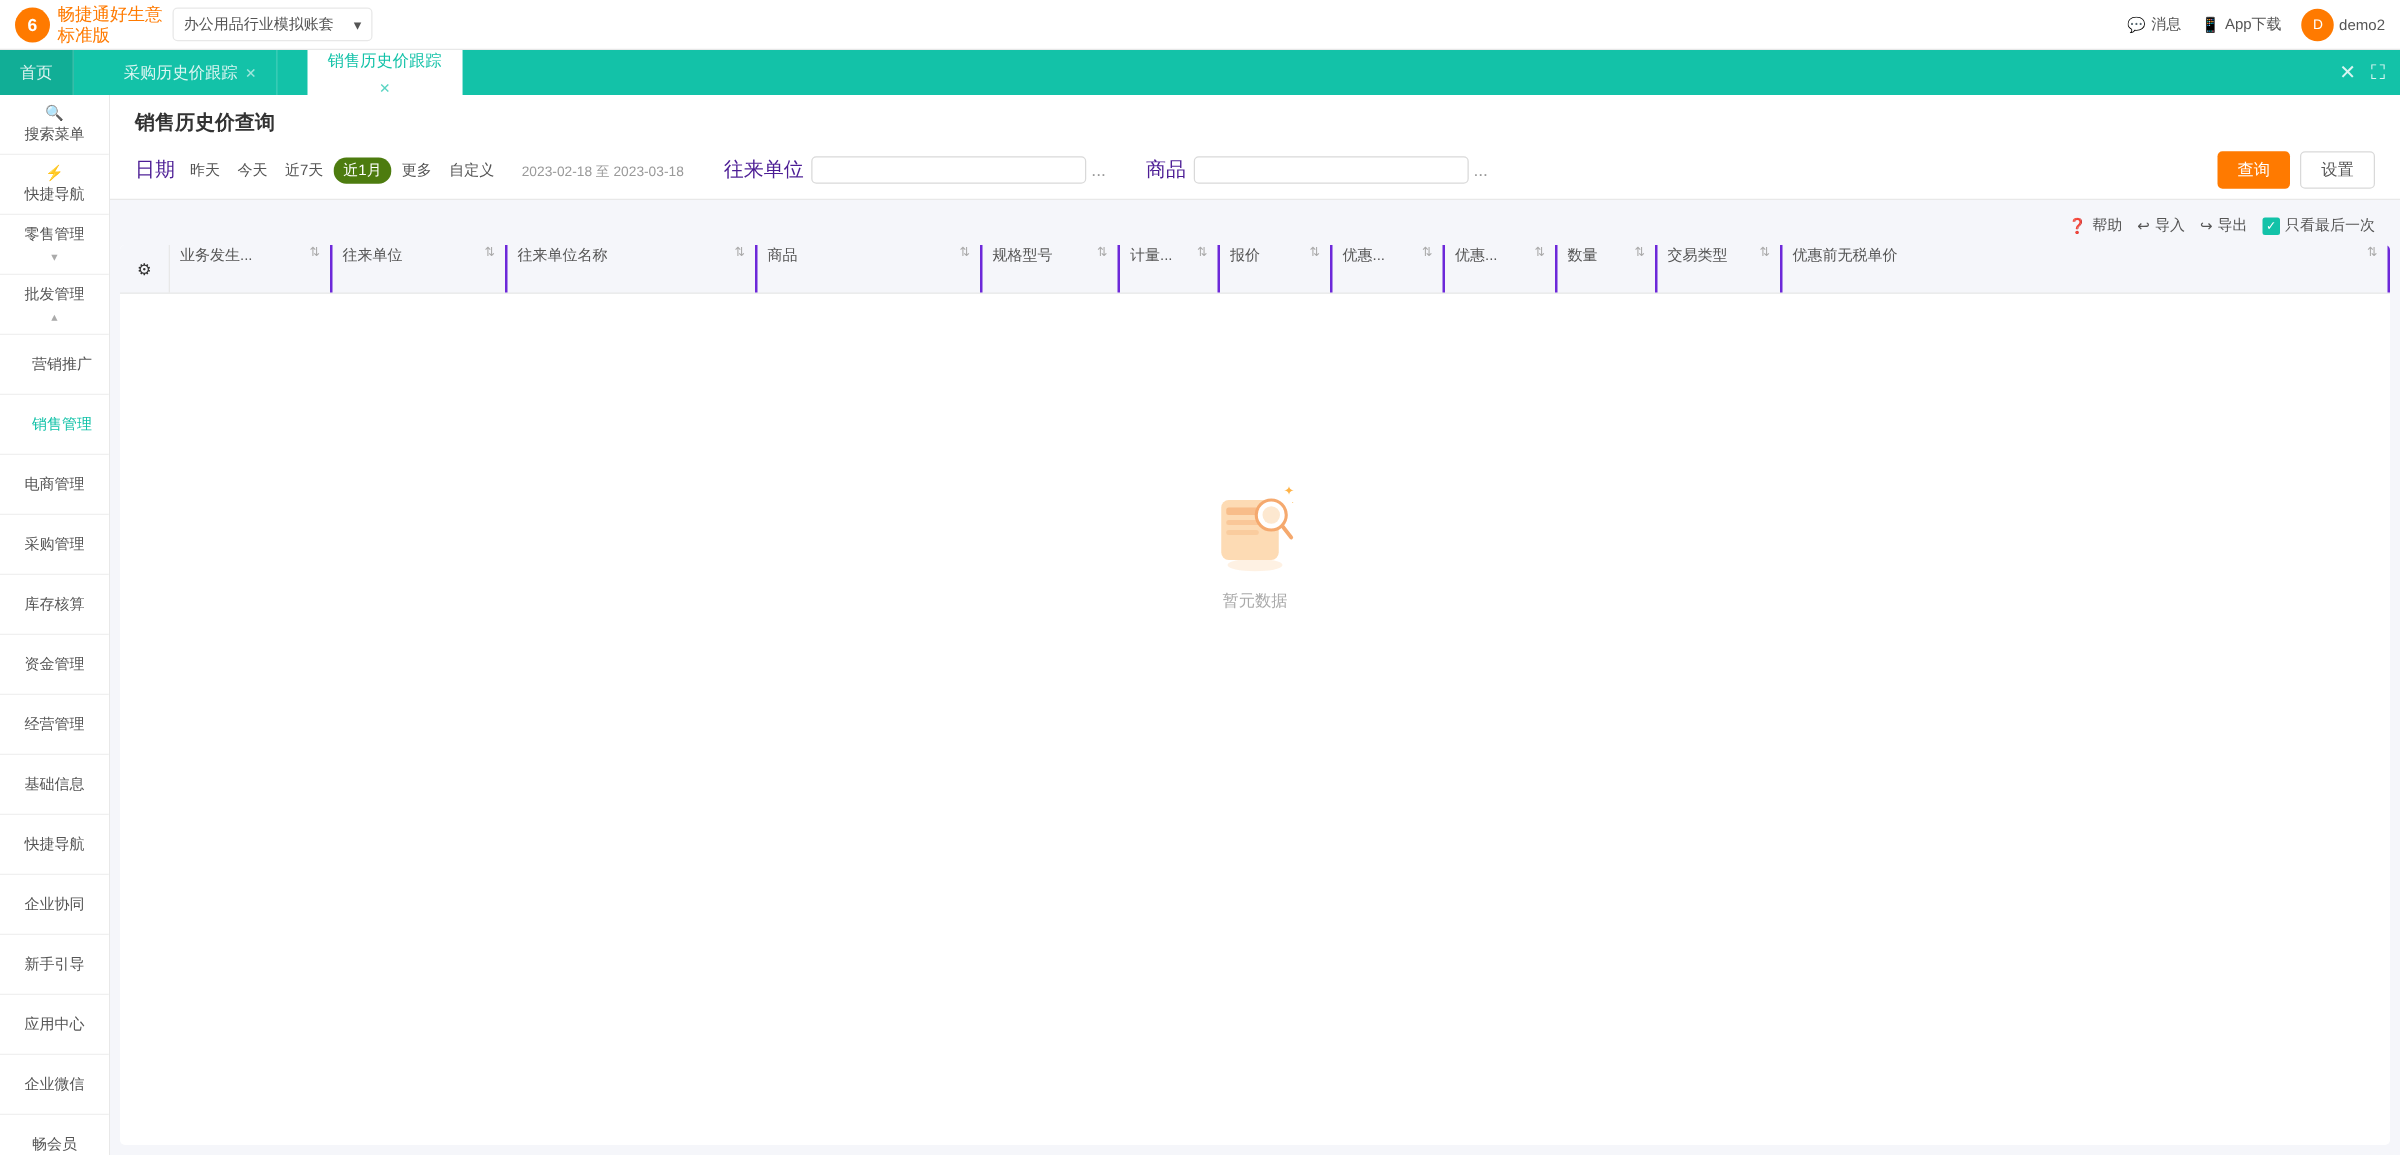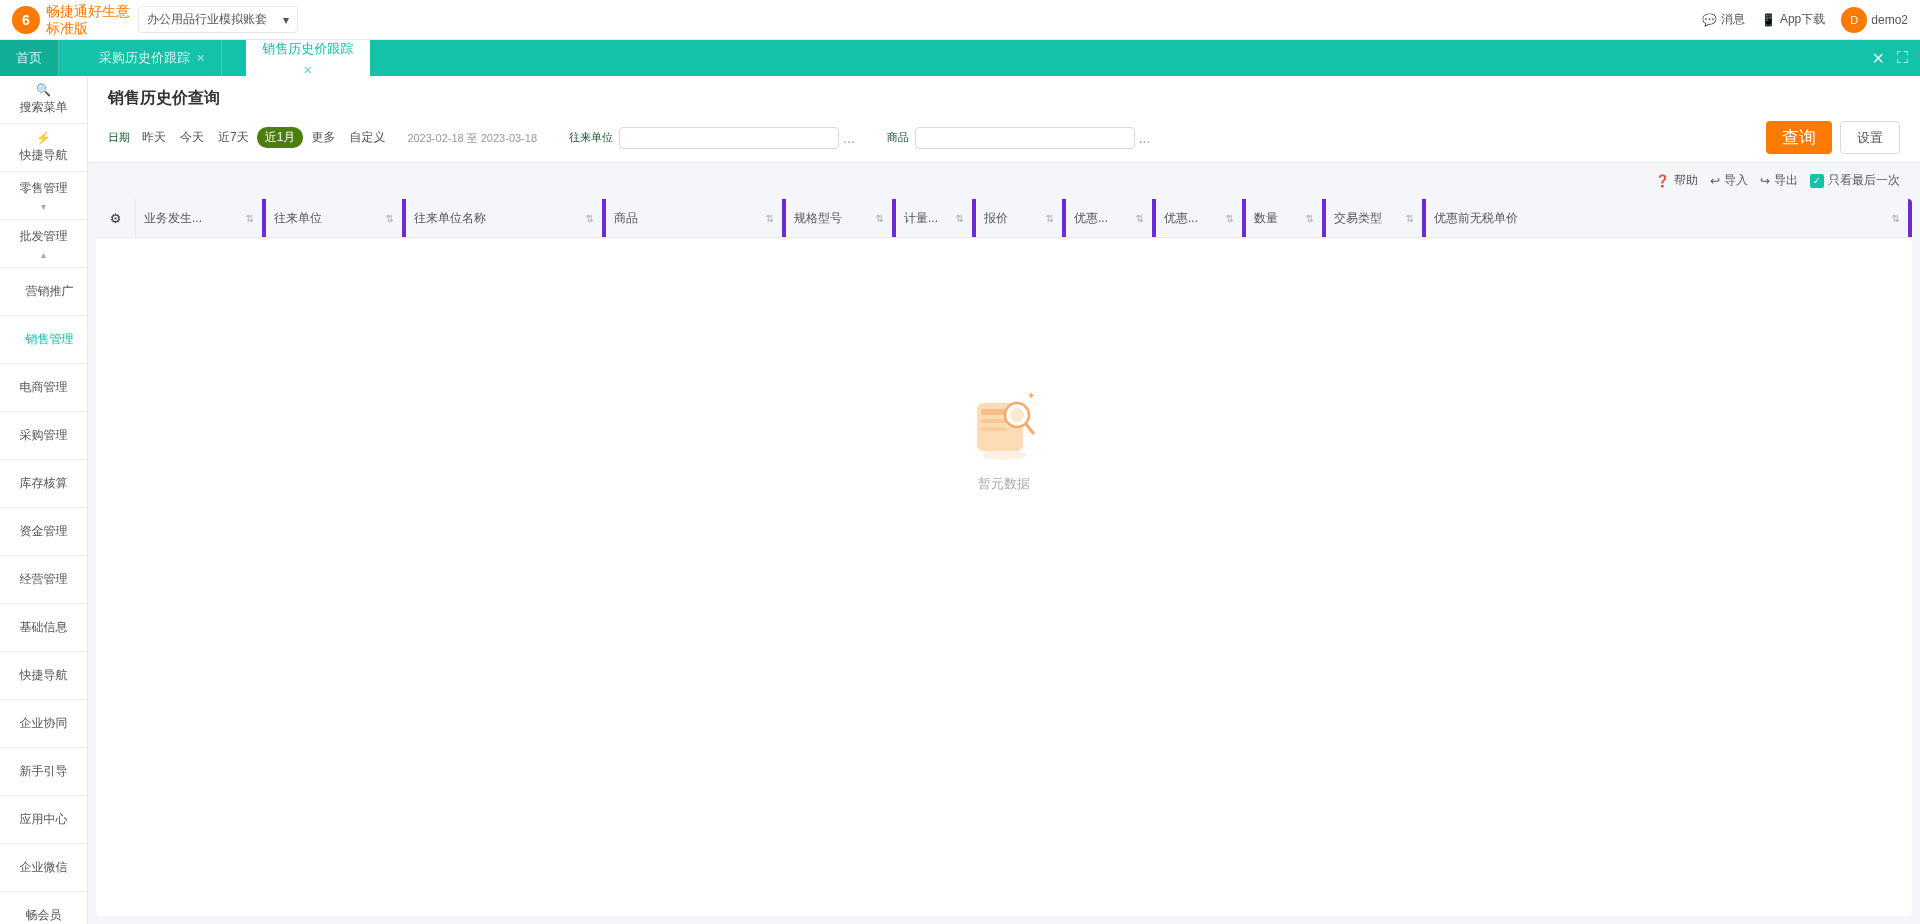--- a/index.html
+++ b/index.html
@@ -224,22 +224,22 @@
       background: #fff;
       border-bottom: 1px solid #e8e8e8;
       flex-wrap: wrap;
     }
     .filter-group {
       display: flex;
       align-items: center;
       gap: 6px;
     }
     .filter-label {
-      font-size: 11px;
-      color: #14532d;
+      font-size: 16px;
+      color: #4c1d95;
       white-space: nowrap;
     }
     .date-btns {
       display: flex;
       align-items: center;
       gap: 2px;
     }
     .date-btn {
       padding: 2px 6px;
       font-size: 12px;
@@ -281,21 +281,21 @@
       margin-left: auto;
       display: flex;
       gap: 8px;
     }
     .btn-primary {
       background: #ff7a00;
       color: #fff;
       border: none;
       border-radius: 4px;
       padding: 5px 16px;
-      font-size: 17px;
+      font-size: 13px;
       cursor: pointer;
     }
     .btn-default {
       background: #fff;
       color: #555;
       border: 1px solid #d9d9d9;
       border-radius: 4px;
       padding: 5px 16px;
       font-size: 13px;
       cursor: pointer;
@@ -323,25 +323,25 @@
       width: 40px;
       min-width: 40px;
       display: flex;
       align-items: center;
       justify-content: center;
       height: 38px;
       border-right: 1px solid #e8e8e8;
     }
     .th-cell {
       display: flex;
-      align-items: center;
+      align-items: flex-start;
       justify-content: space-between;
       padding: 0 8px;
       height: 38px;
-      border-right: 4px solid #6d28d9;
+      border-right: 2px solid #6d28d9;
       font-size: 12px;
       color: #555;
       cursor: pointer;
       white-space: nowrap;
       gap: 4px;
     }
     .sort-icon { font-size: 10px; color: #aaa; }
 
     
     .col-date { width: 130px; min-width: 130px; }

